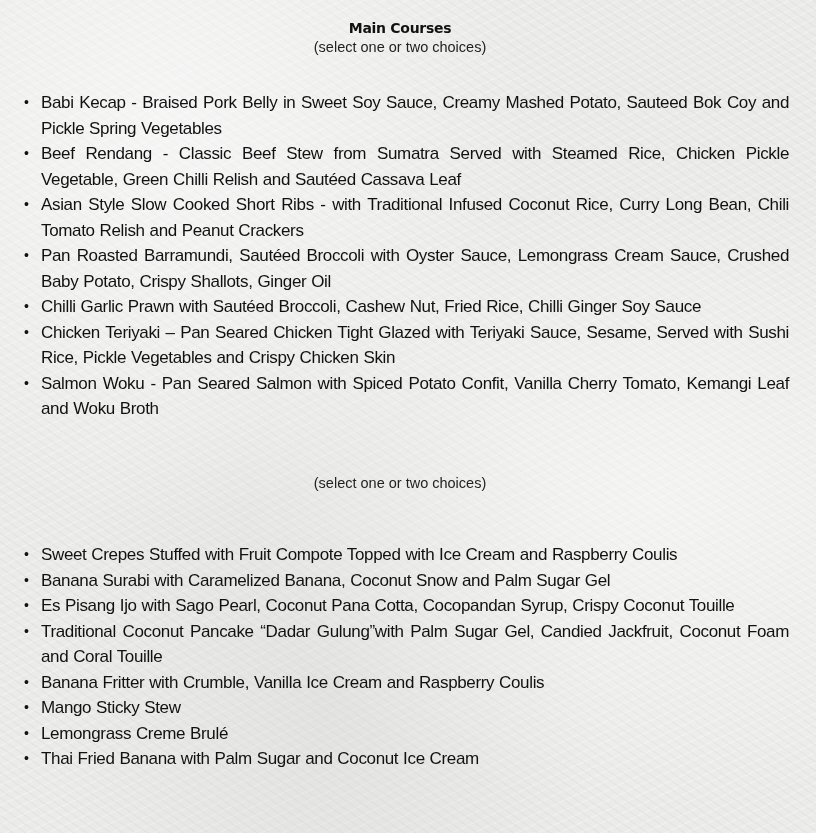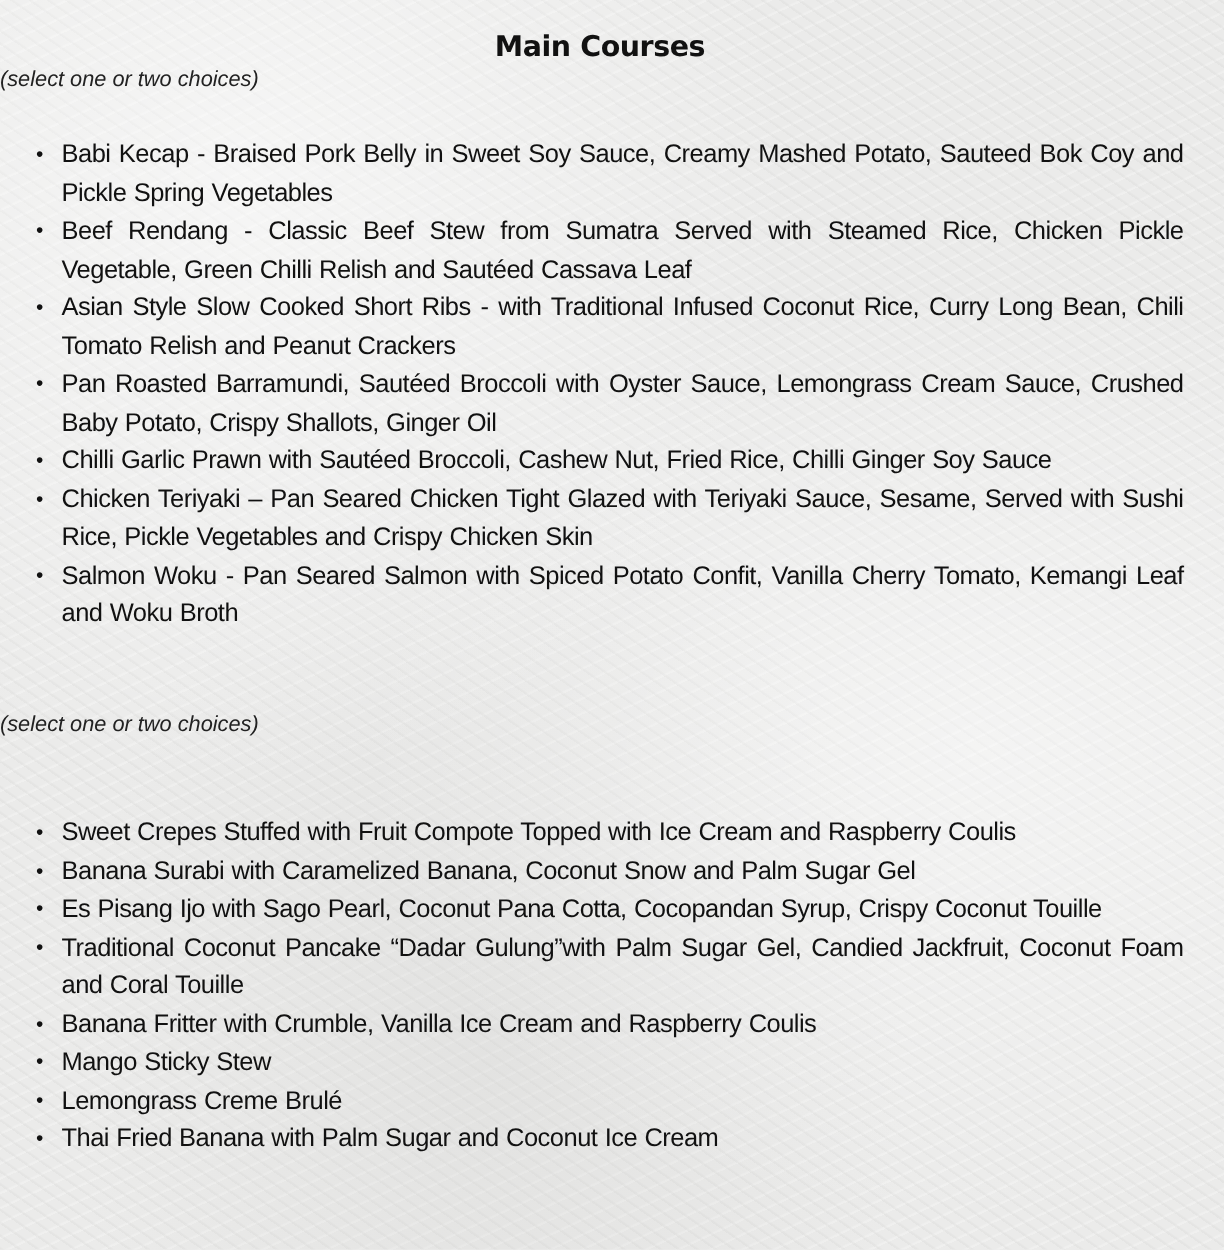--- a/index.html
+++ b/index.html
@@ -23,29 +23,29 @@
     }
     .section {
       position: absolute;
       left: 0;
       width: 816px;
     }
     .section-title {
       text-align: center;
       font-family: "DejaVu Sans", sans-serif;
       font-weight: bold;
-      font-size: 19px;
+      font-size: 14px;
       letter-spacing: -0.3px;
       margin: 0;
       padding-left: 0;
       width: 800px;
       color: #111;
     }
     .section-subtitle {
-      font-style: italic;
+      text-align: center;
       font-size: 14.5px;
       margin-top: 3px;
       width: 800px;
       color: #222;
     }
     .items {
       list-style: none;
       margin: 0;
       padding: 0;
       position: absolute;

